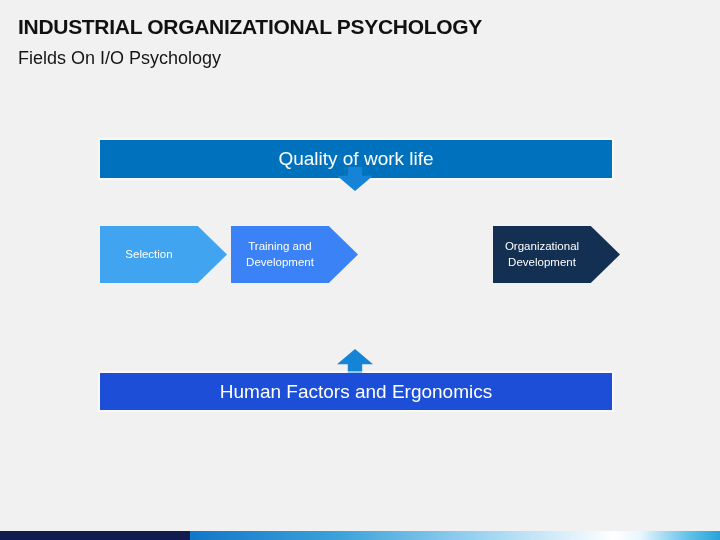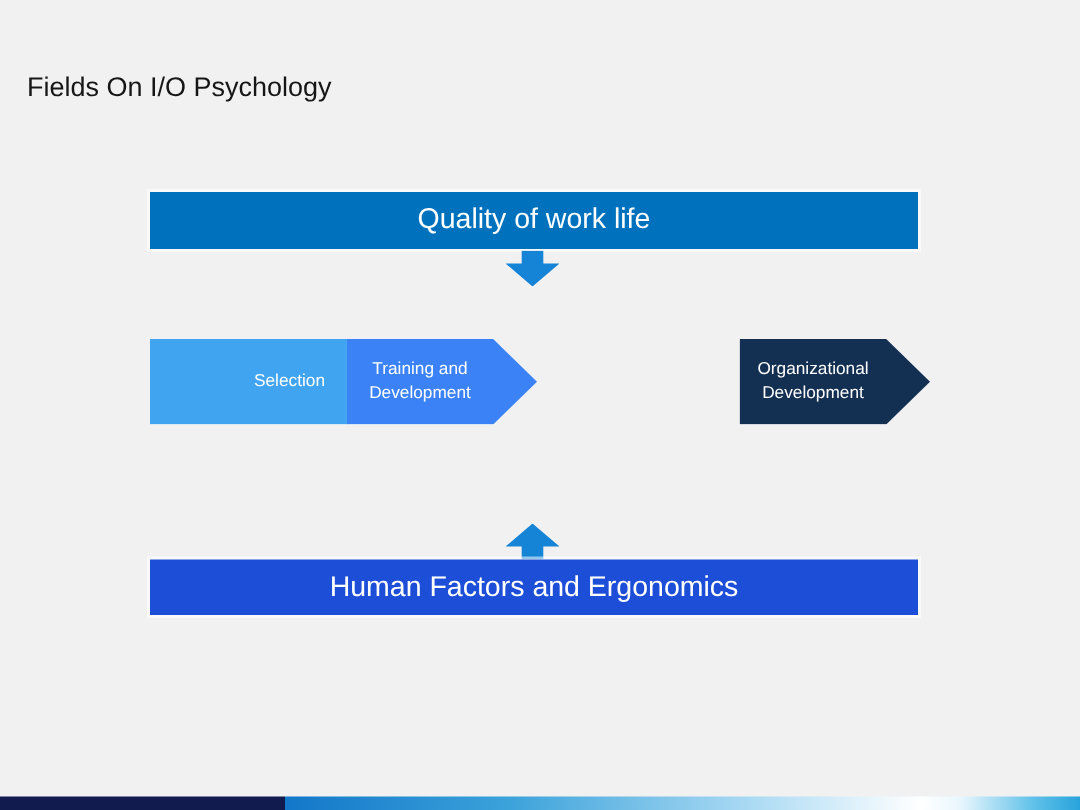--- a/index.html
+++ b/index.html
@@ -82,30 +82,31 @@
     display: flex;
   }
   .footer-navy { width: 190px; height: 100%; }
   .footer-gradient { flex: 1; height: 100%; }
 </style>
 </head>
 <body>
 
 <div class="slide" style="background: rgb(241, 241, 242);">
 
+  <div class="slide-title">INDUSTRIAL ORGANIZATIONAL PSYCHOLOGY</div>
 
   <div class="slide-subtitle">Fields On I/O Psychology</div>
 
-  <div class="hbar top" style="background: rgb(0, 114, 189);">
+  <div class="hbar top" style="background: rgb(0, 114, 189); margin-top: 12px;">
     <span>Quality of work life</span>
   </div>
 
   <div class="flow-arrow down" style="background: rgb(21, 131, 214);"></div>
 
-  <div class="chevron c0" style="background: rgb(65, 164, 240); padding-left: 44px;">
+  <div class="chevron c0" style="background: rgb(65, 164, 240);">
     <div class="label">Selection</div>
   </div>
 
   <div class="chevron c1" style="background: #3b82f6;">
     <div class="label">Training and Development</div>
   </div>
 
 
   <div class="chevron c3" style="background: rgb(19, 47, 82);">
     <div class="label">Organizational Development</div>

